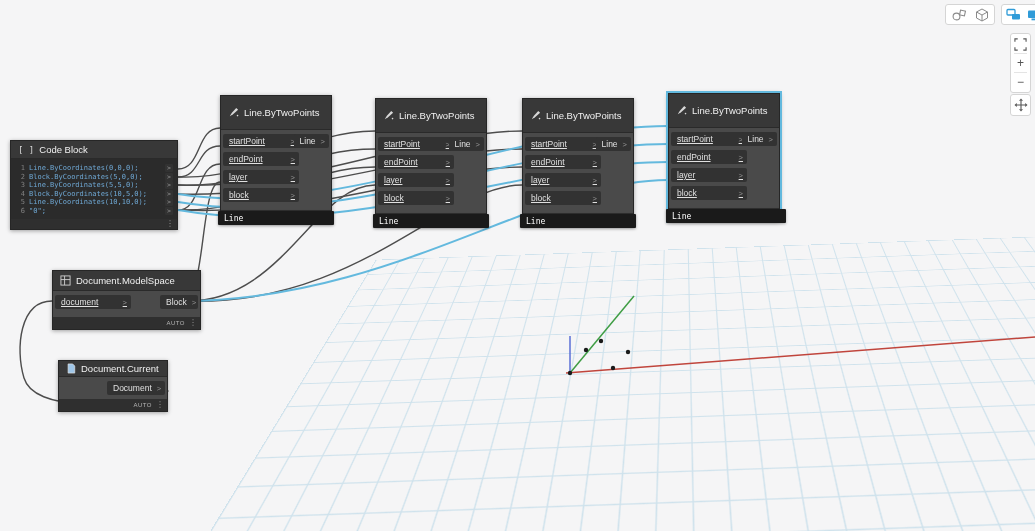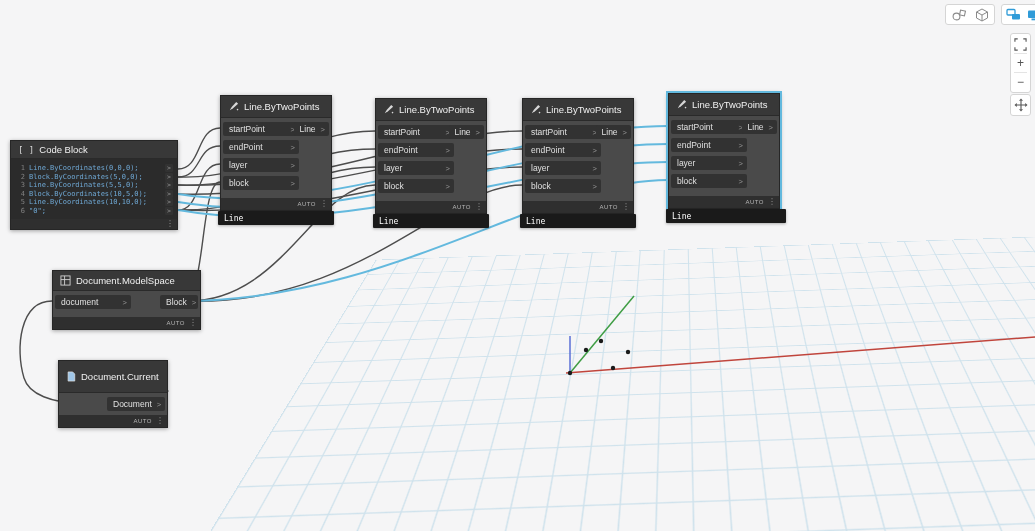--- a/index.html
+++ b/index.html
@@ -27,29 +27,29 @@
 
   
   .wires-svg{position:absolute;inset:0;width:1035px;height:531px;z-index:2;}
   .wire{fill:none;stroke:var(--wire);stroke-width:1.4;stroke-linecap:round;}
   .wire.sel{stroke:var(--accent);stroke-width:2;}
 
   
   .node{position:absolute;z-index:3;background:var(--node_body);
         border:1px solid #262626;box-shadow:0 1px 4px rgba(0,0,0,.35);color:#eee;}
   .node.selected{box-shadow:0 0 0 2px var(--accent),0 1px 5px rgba(0,0,0,.35);}
-  .node-header{display:flex;align-items:center;gap:5px;height:22px;background:var(--node_header);
+  .node-header{display:flex;align-items:center;gap:5px;height:34px;background:var(--node_header);
                padding:0 7px;border-bottom:1px solid #2a2a2a;}
   .node-header .title{font-size:9.5px;color:#f0f0f0;white-space:nowrap;}
   .node-header .icon{display:flex;align-items:center;}
   .node-body{position:relative;padding:4px 0;}
   .chip{background:var(--chip);height:14px;display:flex;align-items:center;
         justify-content:space-between;font-size:8.5px;color:#e0e0e0;
         padding:0 4px 0 6px;border-radius:2px;}
-  .in-chip{width:76px;margin:0 0 4px 2px;}
+  .in-chip{width:76px;margin:0 0 4px 2px;text-decoration:underline;}
   .out-chip{position:absolute;top:4px;right:2px;}
   .chip .arrow{color:#979797;font-size:7.5px;margin-left:5px;}
   .node-footer{height:12px;background:var(--footer);display:flex;align-items:center;
                justify-content:flex-end;gap:4px;padding:0 3px;}
   .lacing{font-size:6px;color:#b5b5b5;letter-spacing:.5px;}
   .dots{font-size:8px;color:#9a9a9a;line-height:1;}
 
   
   .code-block .node-header{height:18px;}
   .cb-body{background:#2b2b2b;padding:5px 4px 4px 4px;font-family:"DejaVu Sans Mono",monospace;}
@@ -349,21 +349,21 @@
           <span class="arrow">&gt;</span>
         </div>
     </div>
     <div class="node-footer">
       <span class="lacing">AUTO</span>
       <span class="dots">⋮</span>
     </div>
   </div>
 
   <div class="node" style="left:58px;top:360px;width:110px">
-    <div class="node-header" style="height:32px">
+    <div class="node-header" style="height:16px">
       <span class="icon">
           <svg width="10" height="11" viewBox="0 0 12 13">
             <path d="M2.5 1 H8 L10.5 3.5 V12 H2.5 Z" fill="#9fc6e8" stroke="#e6e6e6" stroke-width="0.8"></path>
           </svg>
         </span>
       <span class="title">Document.Current</span>
     </div>
     <div class="node-body" style="height:22px">
       <div class="chip out-chip" style="width:58px">
           <span>Document</span>

